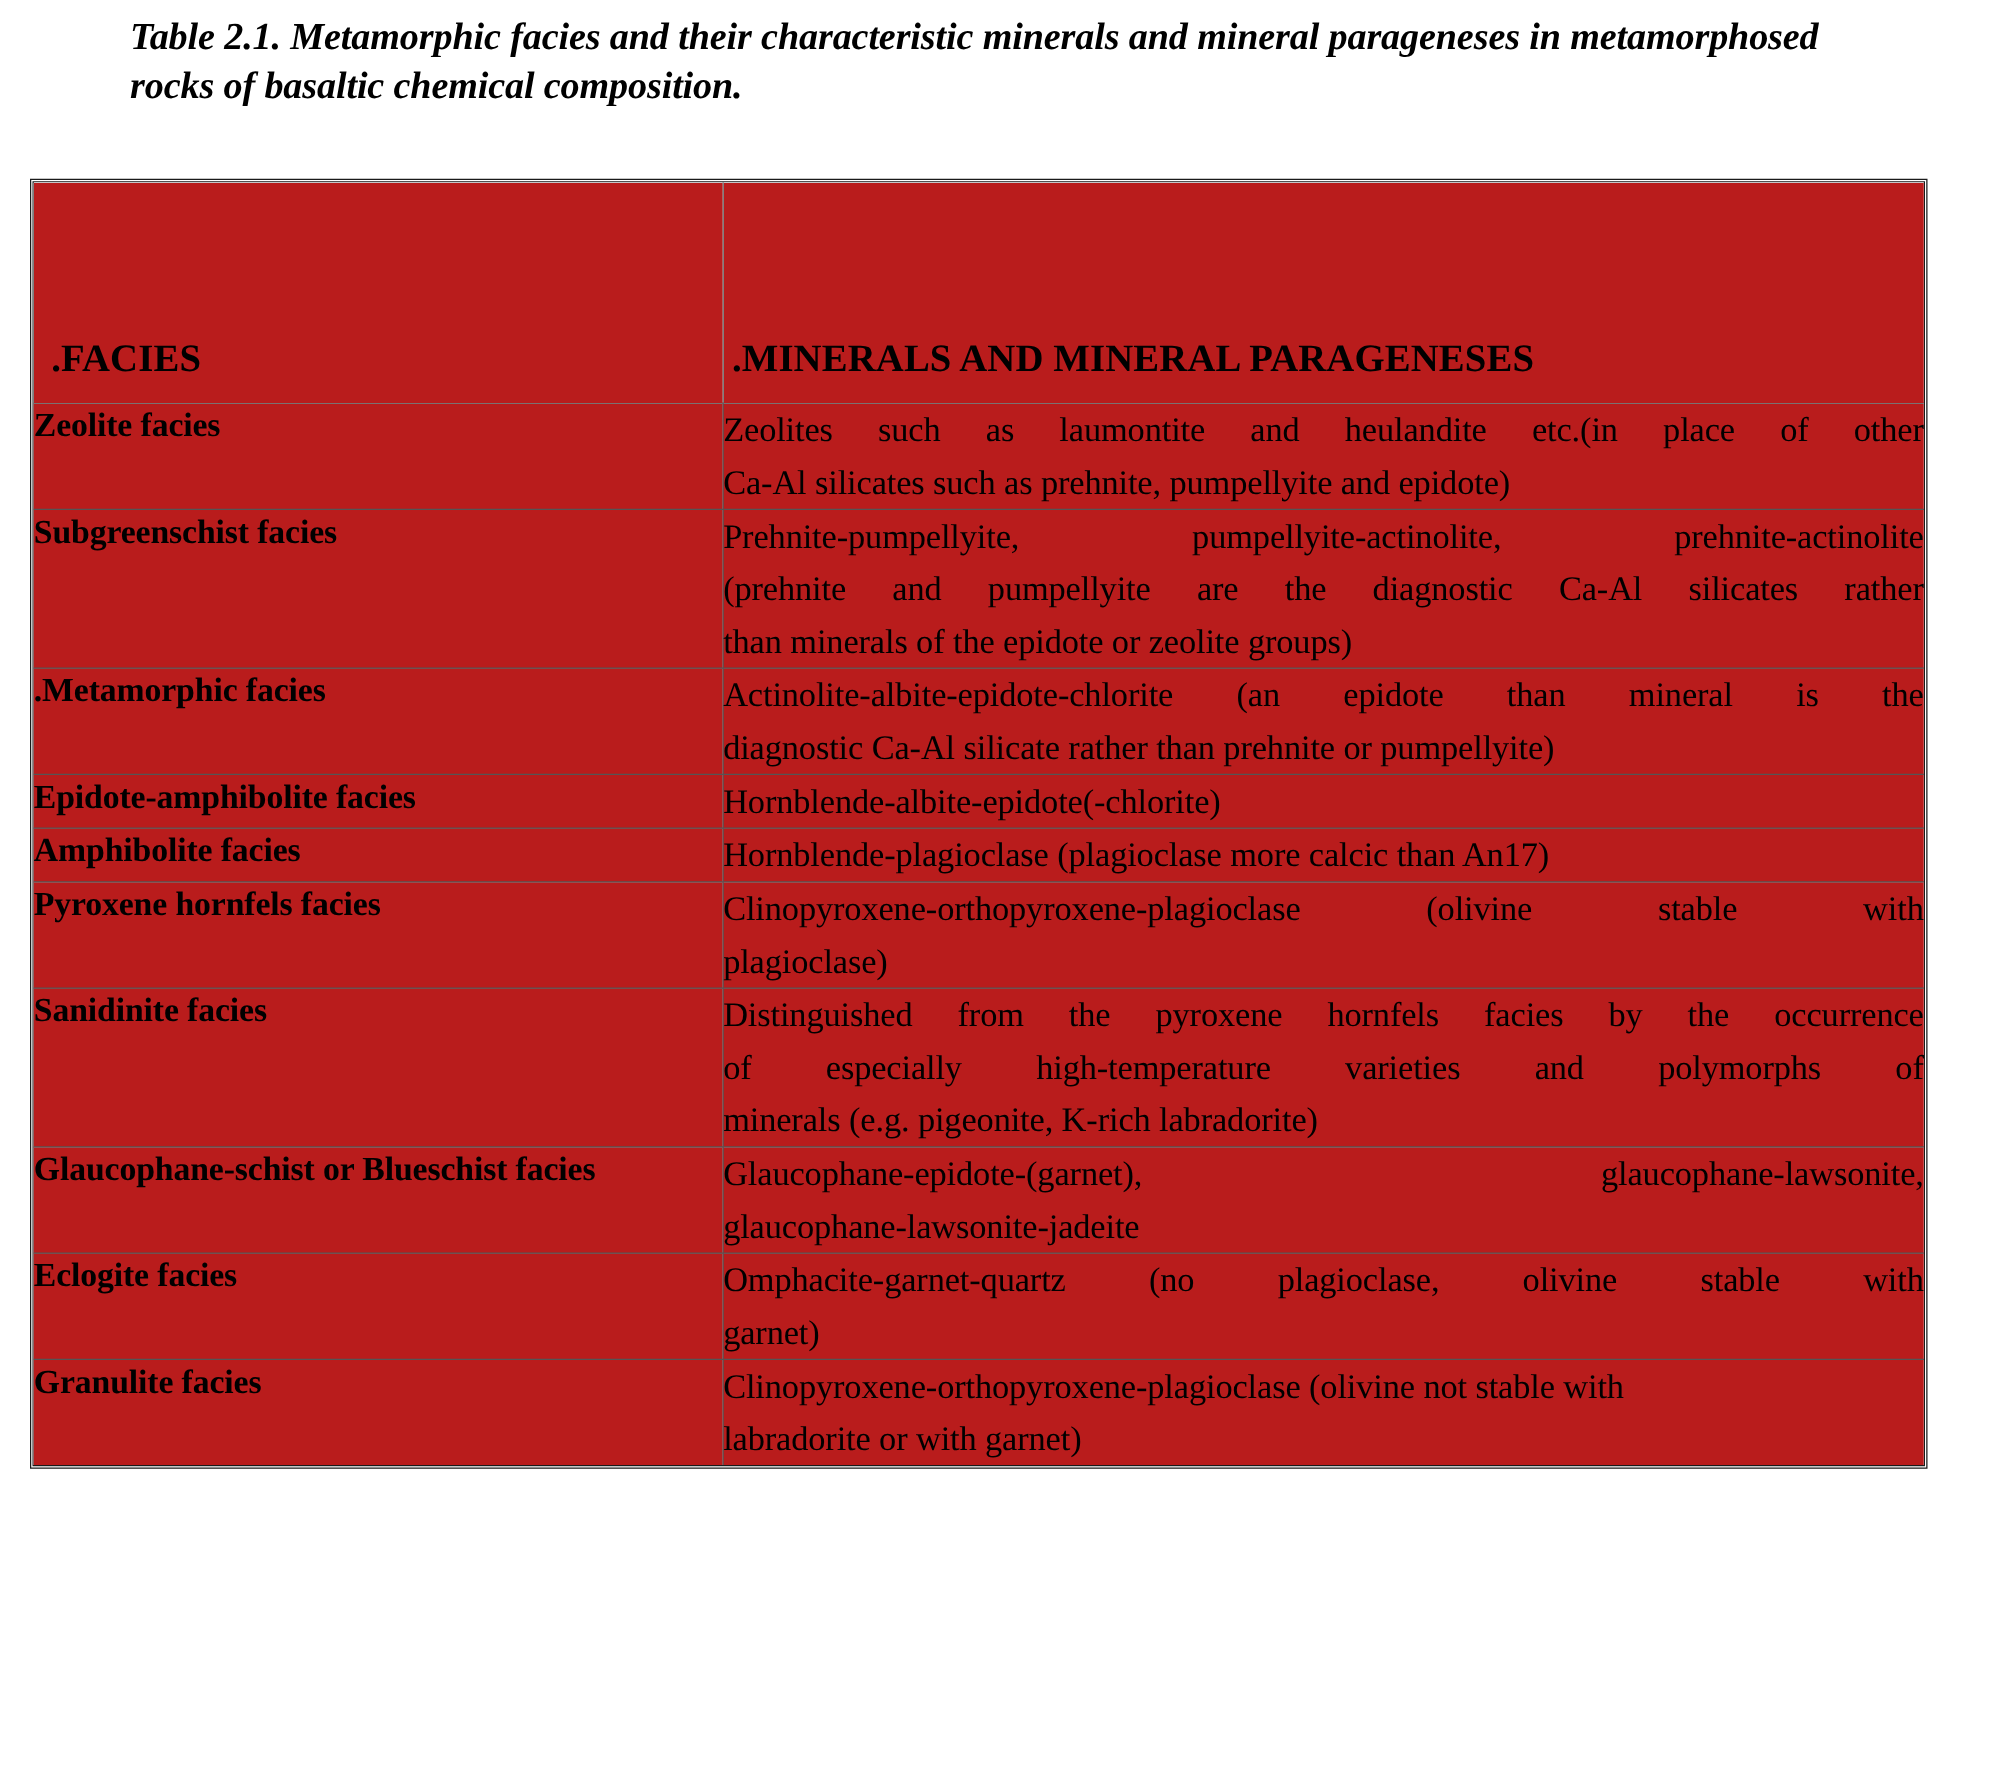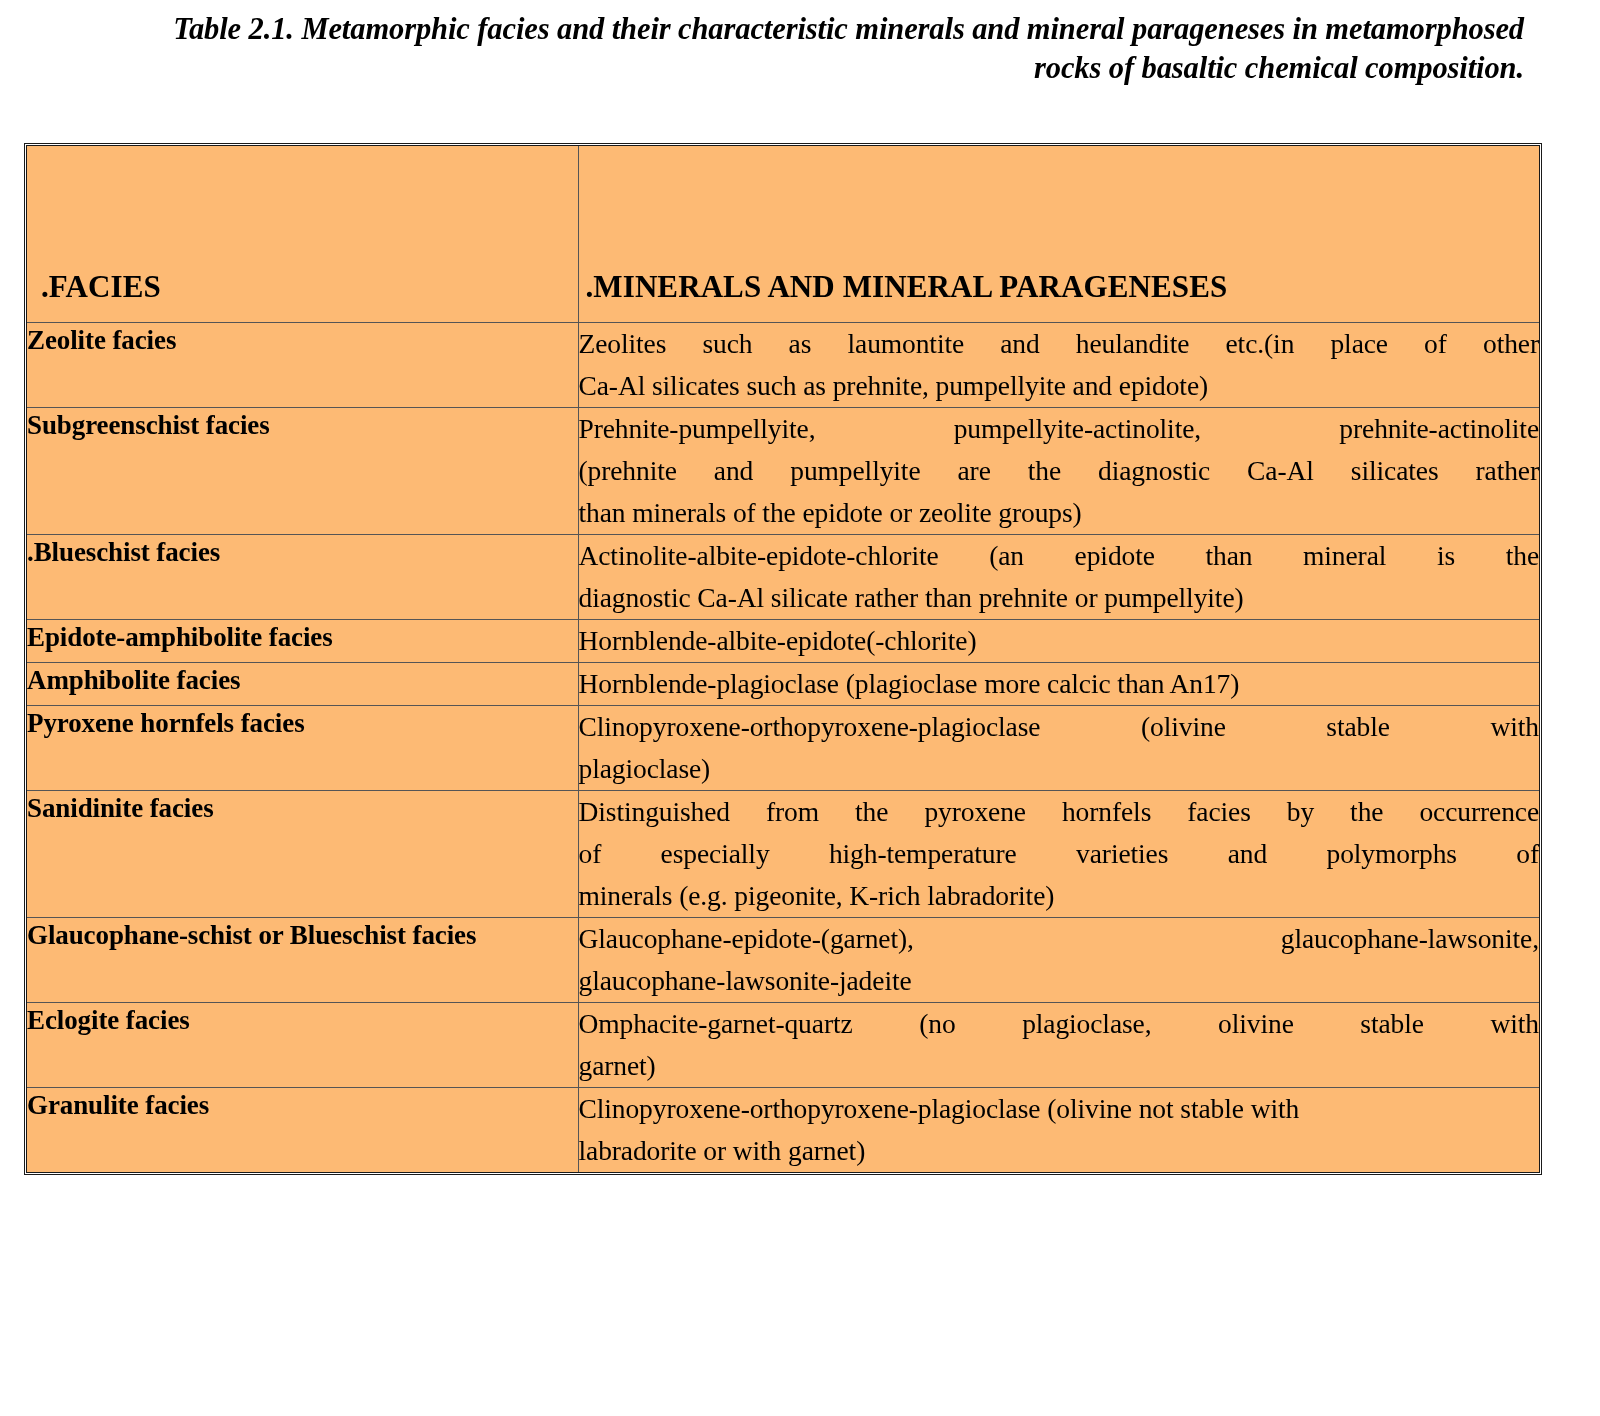--- a/index.html
+++ b/index.html
@@ -27,21 +27,21 @@
     position: absolute;
     left: 104px;
     top: 10px;
     width: 1420px;
     font-family: "Liberation Serif", "DejaVu Serif", serif;
     font-weight: bold;
     font-style: italic;
     font-size: 30.5px;
     line-height: 39px;
     letter-spacing: -0.1px;
-    text-align: right;
+    text-align: left;
   }
 
   
   .table-wrap {
     position: absolute;
     left: 24px;
     top: 143px;
     width: 1518px;
     border: 3px double #1a1a1a;
     box-sizing: border-box;
@@ -55,21 +55,21 @@
     background: #ffffff;
   }
 
   table.facies-table col.c-facies { width: 551px; }
   table.facies-table col.c-minerals { width: auto; }
 
   table.facies-table td {
     border: 1px solid #555555;
     vertical-align: top;
     padding: 0;
-    background: #fdba74;
+    background: #b91c1c;
   }
   table.facies-table tr:first-child td { border-top: 0; }
   table.facies-table tr:last-child td { border-bottom: 0; }
   table.facies-table td:first-child { border-left: 0; }
   table.facies-table td:last-child { border-right: 0; }
 
   
   .hdr-cell {
     height: 176px;
     position: relative;
@@ -157,21 +157,21 @@
         <tr data-name="table-row">
           <td class="facies-cell" data-name="facies-name-subgreenschist">Subgreenschist facies</td>
           <td class="minerals-cell" data-name="minerals-subgreenschist">
             <p class="force-justify" data-name="minerals-line">Prehnite-pumpellyite, pumpellyite-actinolite, prehnite-actinolite</p>
             <p class="force-justify" data-name="minerals-line">(prehnite and pumpellyite are the diagnostic Ca-Al silicates rather</p>
             <p data-name="minerals-line">than minerals of the epidote or zeolite groups)</p>
           </td>
         </tr>
 
         <tr data-name="table-row">
-          <td class="facies-cell lead-dot" data-name="facies-name-greenschist">Blueschist facies</td>
+          <td class="facies-cell lead-dot" data-name="facies-name-greenschist">Metamorphic facies</td>
           <td class="minerals-cell" data-name="minerals-greenschist">
             <p class="force-justify" data-name="minerals-line">Actinolite-albite-epidote-chlorite (an epidote than mineral is the</p>
             <p data-name="minerals-line">diagnostic Ca-Al silicate rather than prehnite or pumpellyite)</p>
           </td>
         </tr>
 
         <tr data-name="table-row">
           <td class="facies-cell" data-name="facies-name-epidote-amphibolite">Epidote-amphibolite facies</td>
           <td class="minerals-cell" data-name="minerals-epidote-amphibolite">
             <p data-name="minerals-line">Hornblende-albite-epidote(-chlorite)</p>

